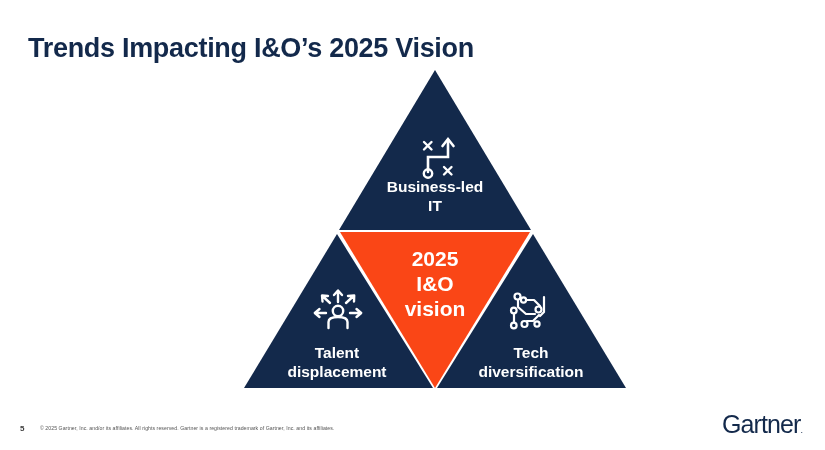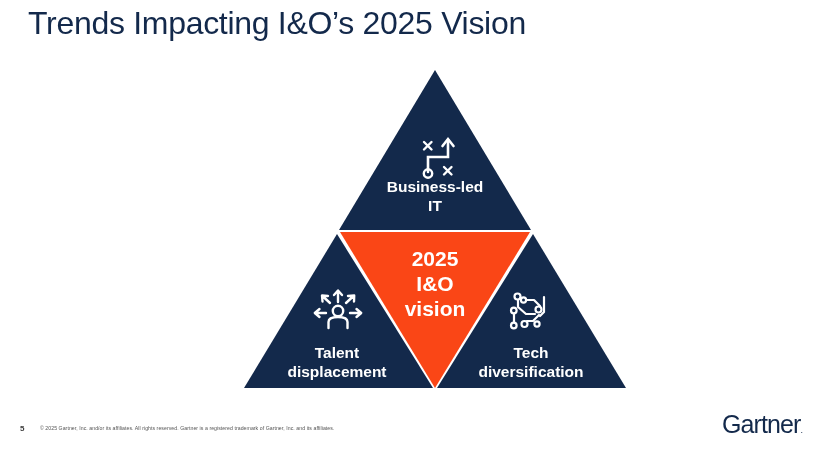--- a/index.html
+++ b/index.html
@@ -19,23 +19,23 @@
     position: relative;
     width: 825px;
     height: 450px;
     background: #ffffff;
   }
 
   
   .slide-title {
     position: absolute;
     left: 28px;
-    top: 4px;
-    font-size: 32px;
-    font-weight: normal;
+    top: 32px;
+    font-size: 27px;
+    font-weight: bold;
     color: #13294B;
     letter-spacing: -0.3px;
     line-height: 1.2;
     white-space: nowrap;
   }
 
   
   .diagram {
     position: absolute;
     left: 16px;

